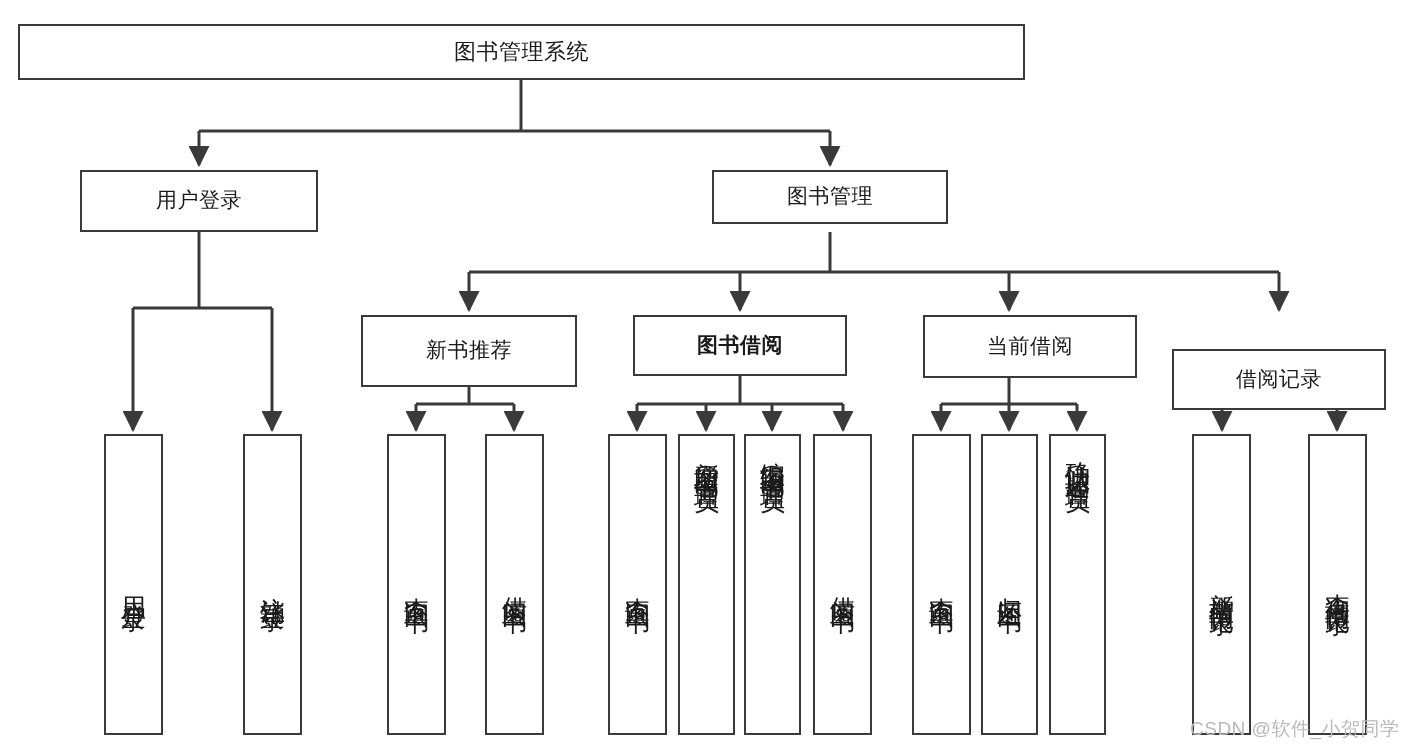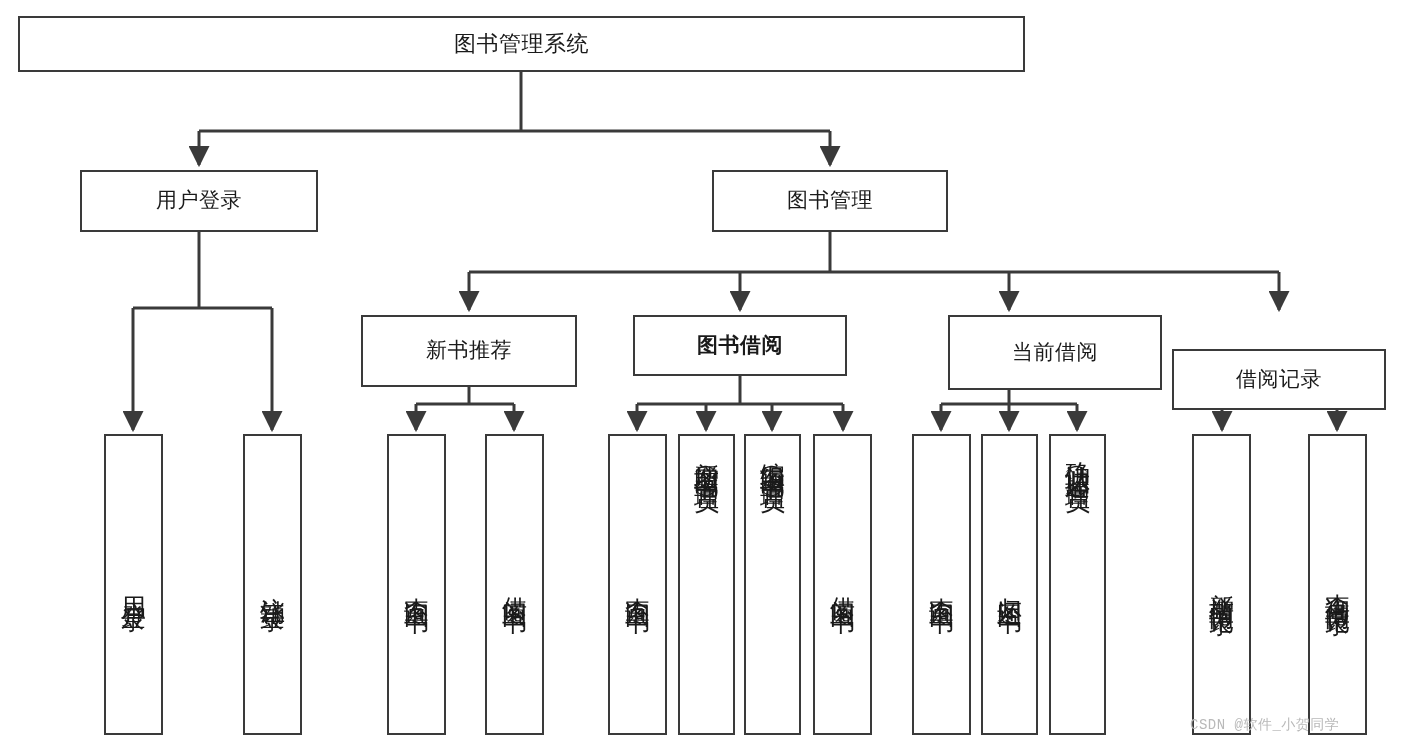--- a/index.html
+++ b/index.html
@@ -63,25 +63,25 @@
     letter-spacing: 4px;
     white-space: nowrap;
   }
   
   .v-center {
     align-items: center;
     padding-top: 0;
   }
   .watermark {
     position: absolute;
-    font-size: 14px;
+    font-size: 19px;
     color: #b9b9b9;
     white-space: nowrap;
     letter-spacing: 0.5px;
-    font-family: Liberation Mono, monospace;
+    font-family: Liberation Sans, sans-serif;
   }
 </style>
 </head>
 <body>
 
 <div id="canvas">
 
   <svg id="edges" viewBox="0 0 1405 747" width="1405" height="747" aria-hidden="true">
     <defs>
       <marker id="arrow" viewBox="0 0 10 10" refX="9" refY="5" markerWidth="7" markerHeight="7" orient="auto-start-reverse">
@@ -127,41 +127,41 @@
       <path d="M 1009 404 L 1009 430" marker-end="url(#arrow)"></path>
       <path d="M 1077 404 L 1077 430" marker-end="url(#arrow)"></path>
 
       <path d="M 1279 376 L 1279 404"></path>
       <path d="M 1222 404 L 1337 404"></path>
       <path d="M 1222 404 L 1222 430" marker-end="url(#arrow)"></path>
       <path d="M 1337 404 L 1337 430" marker-end="url(#arrow)"></path>
     </g>
   </svg>
 
-  <div class="node h-node root" style="left:18px; top:16px; width:1007px; height:56px;">
+  <div class="node h-node root" style="left:18px; top:24px; width:1007px; height:56px;">
     <span class="lbl">图书管理系统</span>
   </div>
 
   <div class="node h-node" style="left:80px; top:170px; width:238px; height:62px;">
     <span class="lbl">用户登录</span>
   </div>
 
-  <div class="node h-node" style="left:712px; top:170px; width:236px; height:62px;">
+  <div class="node h-node" style="left:712px; top:170px; width:236px; height:54px;">
     <span class="lbl">图书管理</span>
   </div>
 
   <div class="node h-node" style="left:361px; top:315px; width:216px; height:72px;">
     <span class="lbl">新书推荐</span>
   </div>
 
   <div class="node h-node" style="left:633px; top:315px; width:214px; height:61px;font-weight:bold;">
     <span class="lbl">图书借阅</span>
   </div>
 
-  <div class="node h-node" style="left:948px; top:315px; width:214px; height:75px;">
+  <div class="node h-node" style="left:923px; top:315px; width:214px; height:63px;">
     <span class="lbl">当前借阅</span>
   </div>
 
   <div class="node h-node" style="left:1172px; top:315px; width:214px; height:61px;margin-top:34px;">
     <span class="lbl">借阅记录</span>
   </div>
 
   <div class="node v-node v-center" style="left:104px; top:434px; width:59px; height:301px;">
     <span class="lbl">用户登录</span>
   </div>

